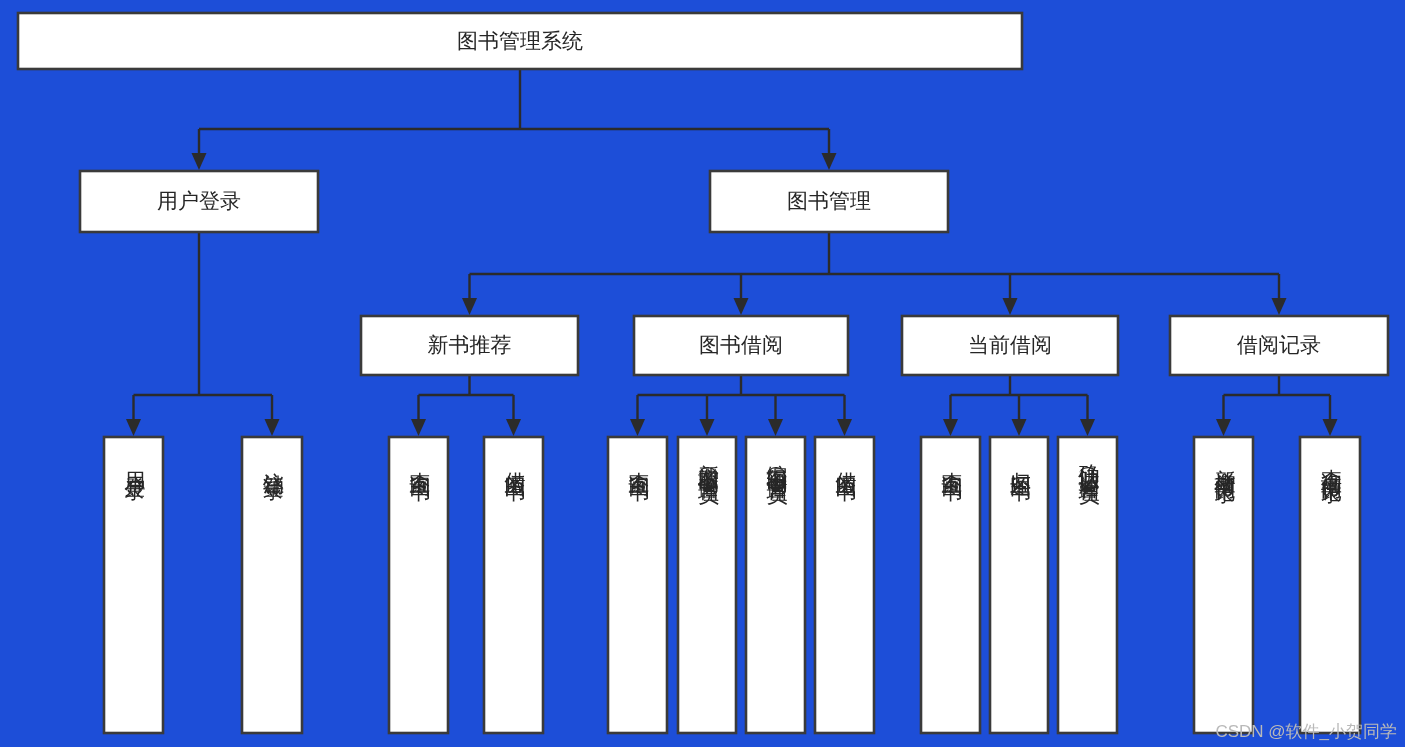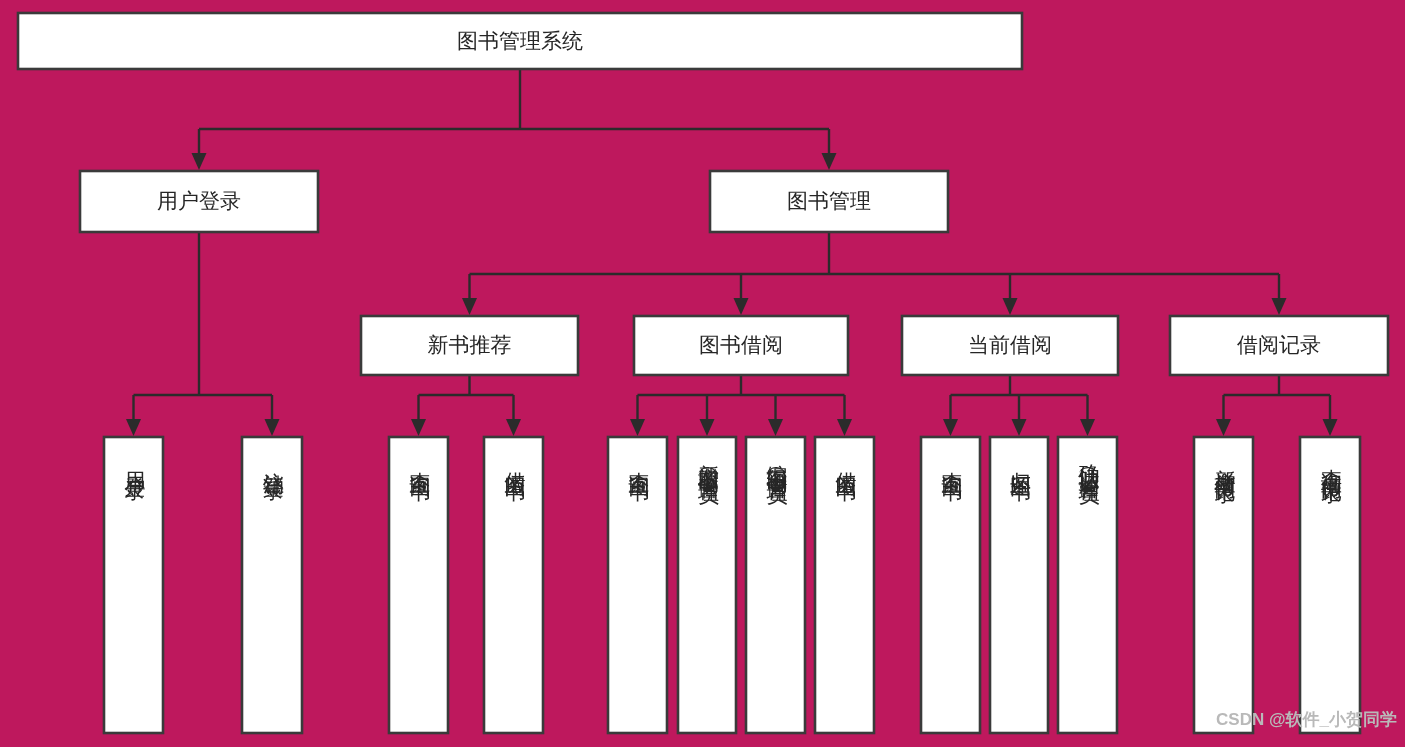--- a/index.html
+++ b/index.html
@@ -1,21 +1,21 @@
 <!DOCTYPE html>
 <html><head>
 <meta charset="utf-8">
 <style>
   html,body{margin:0;padding:0;background:#ffffff;}
   body{
     width:1405px;height:747px;
     font-family:"Liberation Sans","DejaVu Sans",sans-serif;
     overflow:hidden;
   }
-  #diagram-root{position:relative;width:1405px;height:747px;background:#be185d;}
+  #diagram-root{position:relative;width:1405px;height:747px;background:#1d4ed8;}
   svg#tree{position:absolute;left:0;top:0;width:1405px;height:747px;display:block;}
 
   .node-box{
     fill:#ffffff;
     stroke:#3a3a3a;
     stroke-width:2.6;
   }
   .node-label{
     fill:#262626;
     font-family:"Liberation Sans","DejaVu Sans",sans-serif;
@@ -32,28 +32,27 @@
   .edge{
     fill:none;
     stroke:#2b2b2b;
     stroke-width:2.4;
     stroke-linecap:butt;
     stroke-linejoin:miter;
   }
   .arrow-head{fill:#2b2b2b;stroke:none;}
   .watermark{
     position:absolute;
-    right:8px;bottom:16px;
+    right:8px;bottom:4px;
     font-family:"Liberation Sans","DejaVu Sans",sans-serif;
     font-size:17px;
     color:#b9b9b9;
     white-space:nowrap;
     pointer-events:none;
     user-select:none;
-    font-weight:bold;
   }
 </style>
 </head>
 <body>
 
 <div id="diagram-root">
   <svg id="tree" viewBox="0 0 1405 747">
     <g id="edge-layer">
         <g>
           <path d="M 520 69 L 520 129" class="edge"></path>

